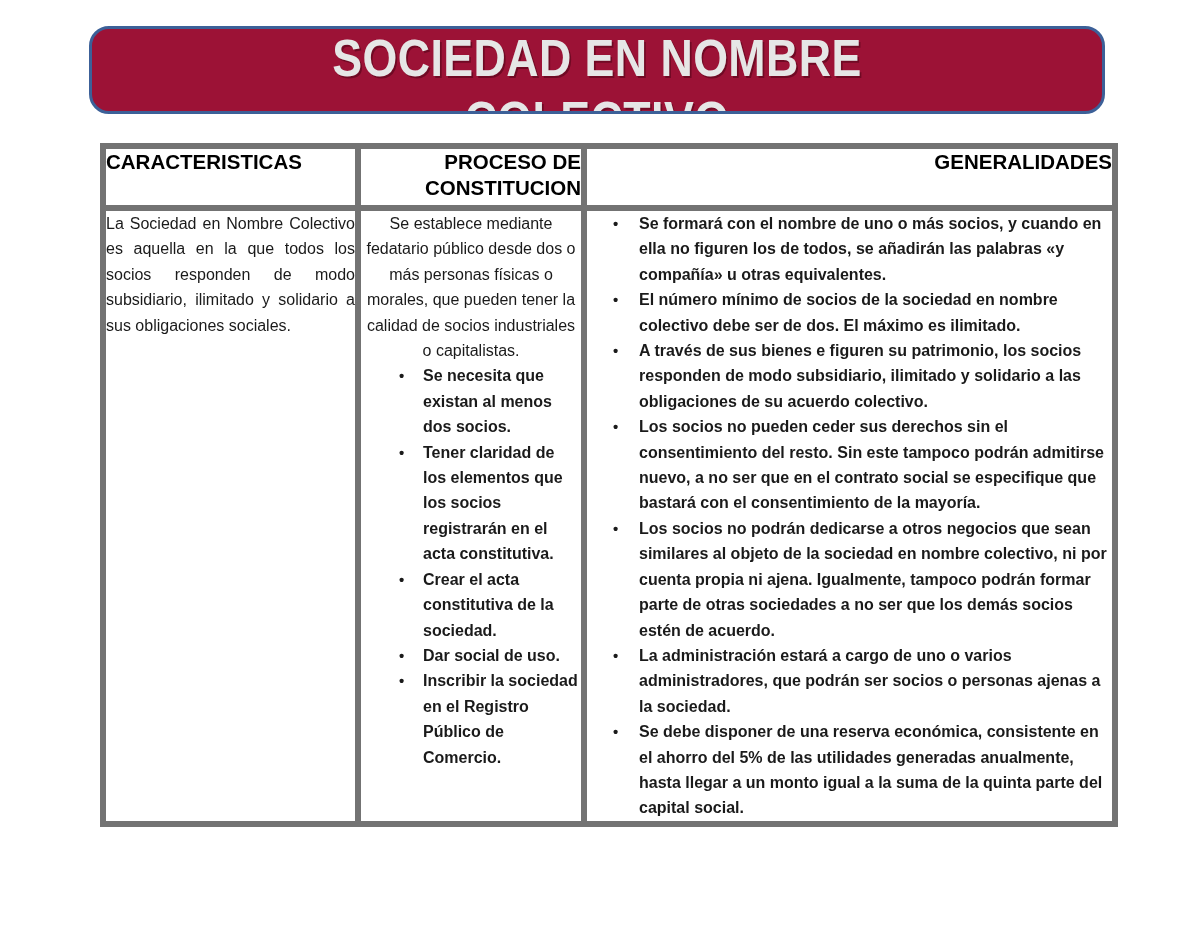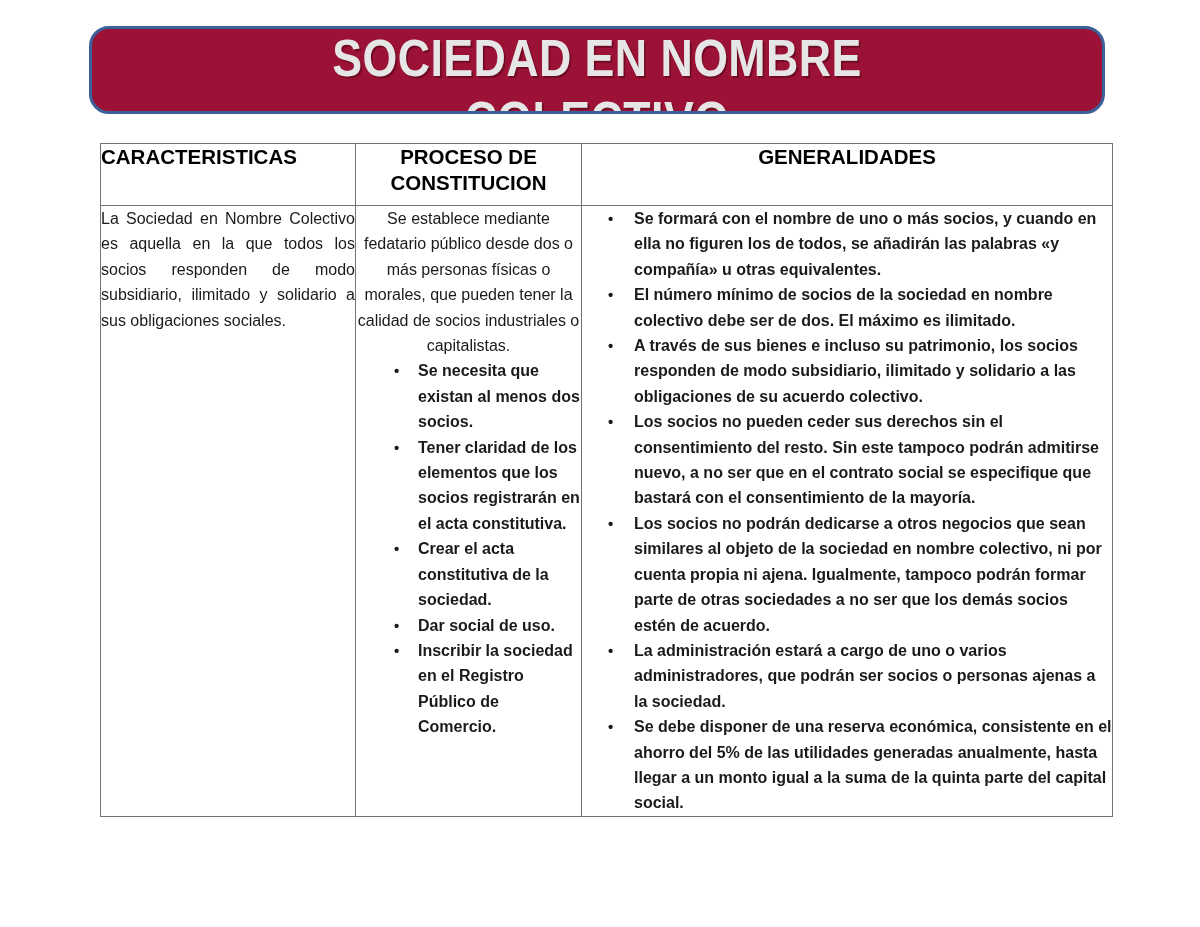--- a/index.html
+++ b/index.html
@@ -50,41 +50,41 @@
   #info-table {
     position: absolute;
     left: 100px;
     top: 143px;
     width: 1012px;
     border-collapse: collapse;
     table-layout: fixed;
   }
   #info-table td,
   #info-table th {
-    border: 1px solid #737373;
+    border: 6px solid #737373;
     vertical-align: top;
     padding: 0;
     box-sizing: border-box;
   }
   .col-1 { width: 255px; }
   .col-2 { width: 226px; }
   .col-3 { width: 531px; }
 
   
   .hdr {
     height: 62px;
     padding: 4px 6px 4px 8px;
     font-weight: bold;
     font-size: 20.5px;
     line-height: 26px;
     color: #000000;
     vertical-align: top;
   }
   .hdr-left   { text-align: left; }
-  .hdr-center { text-align: center; }
+  .hdr-center { text-align: right; }
 
   
   .body-cell {
     height: 586px;
     padding: 5px 7px 6px 8px;
     font-size: 16px;
     line-height: 25.4px;
     color: #1a1a1a;
     margin-left: 16px;
   }
@@ -169,21 +169,21 @@
           <li>Crear el acta constitutiva de la sociedad.</li>
           <li>Dar social de uso.</li>
           <li>Inscribir la sociedad en el Registro Público de Comercio.</li>
         </ul>
       </td>
 
       <td class="body-cell">
         <ul class="bullets wide">
           <li>Se formará con el nombre de uno o más socios, y cuando en ella no figuren los de todos, se añadirán las palabras «y compañía» u otras equivalentes.</li>
           <li>El número mínimo de socios de la sociedad en nombre colectivo debe ser de dos. El máximo es ilimitado.</li>
-          <li>A través de sus bienes e incluso su patrimonio, los socios responden de modo subsidiario, ilimitado y solidario a las obligaciones de su acuerdo colectivo.</li>
+          <li>A través de sus bienes e figuren su patrimonio, los socios responden de modo subsidiario, ilimitado y solidario a las obligaciones de su acuerdo colectivo.</li>
           <li>Los socios no pueden ceder sus derechos sin el consentimiento del resto. Sin este tampoco podrán admitirse nuevo, a no ser que en el contrato social se especifique que bastará con el consentimiento de la mayoría.</li>
           <li>Los socios no podrán dedicarse a otros negocios que sean similares al objeto de la sociedad en nombre colectivo, ni por cuenta propia ni ajena. Igualmente, tampoco podrán formar parte de otras sociedades a no ser que los demás socios estén de acuerdo.</li>
           <li>La administración estará a cargo de uno o varios administradores, que podrán ser socios o personas ajenas a la sociedad.</li>
           <li>Se debe disponer de una reserva económica, consistente en el ahorro del 5% de las utilidades generadas anualmente, hasta llegar a un monto igual a la suma de la quinta parte del capital social.</li>
         </ul>
       </td>
 
     </tr>
   </tbody>
 </table>

